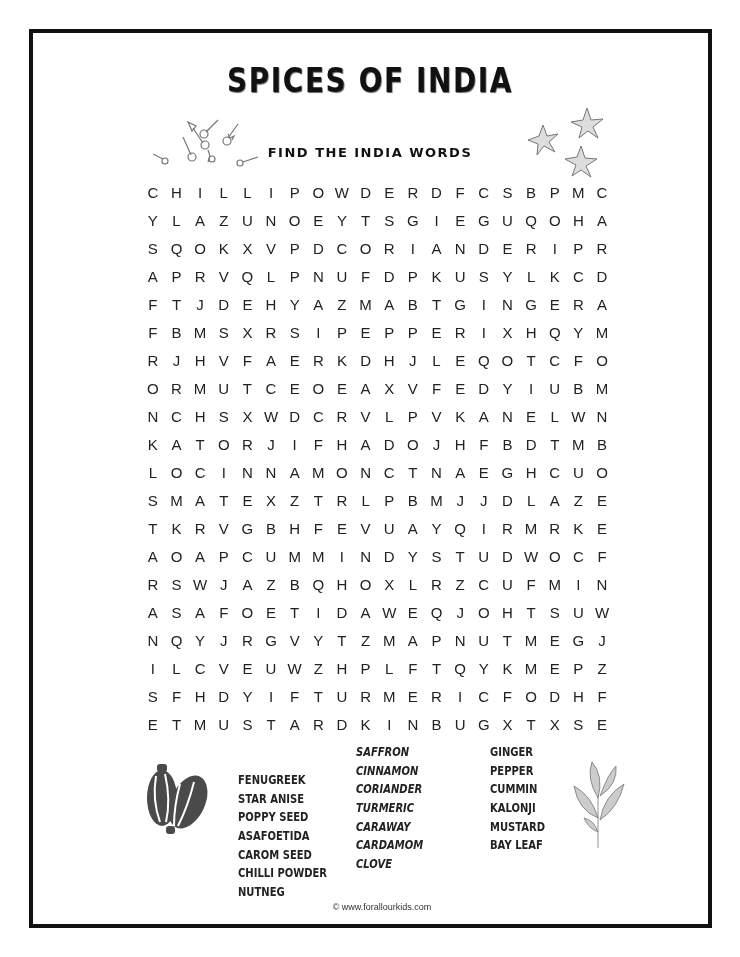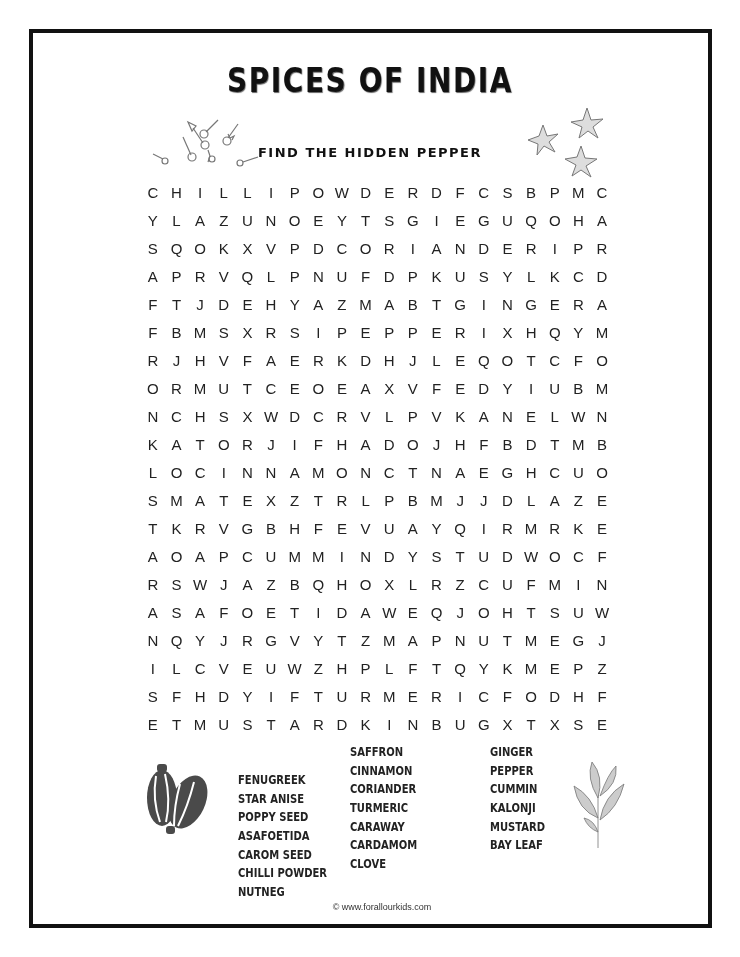--- a/index.html
+++ b/index.html
@@ -15,21 +15,21 @@
     .word { font-family: "DejaVu Sans", sans-serif; font-size: 12.5px; font-weight: bold; color: #222; height: 18.7px; line-height: 18.7px; transform: scaleX(0.8); transform-origin: left center; white-space: nowrap; }
     .footer { position: absolute; top: 902px; left: 12px; width: 740px; text-align: center; font-size: 9px; color: #333; }
     .deco { position: absolute; }
   </style>
 </head>
 <body>
 
 <div class="frame"></div>
 
 <div class="title">SPICES OF INDIA</div>
-<div class="subtitle">FIND THE HIDDEN PEPPER</div>
+<div class="subtitle">FIND THE INDIA WORDS</div>
 
 <svg class="deco" style="left:148px;top:112px" width="120" height="60" viewBox="0 0 120 60" fill="none" stroke="#777" stroke-width="1.2">
   <path d="M40 10 l8 4 l-4 5 z"></path>
     <path d="M45 16 l10 15"></path>
     <circle cx="57" cy="33" r="4"></circle>
   <path d="M70 8 l-12 12"></path>
     <circle cx="56" cy="22" r="4"></circle>
   <path d="M90 12 l-10 14"></path>
     <circle cx="79" cy="29" r="4"></circle>
   <path d="M80 22 l2 4 l4 -2 l-2 4"></path>
@@ -516,21 +516,21 @@
 <div class="wordlist" id="wordlist">
     <div class="col" style="left: 0px; margin-top: 28px;">
       <div class="word">FENUGREEK</div>
       <div class="word">STAR ANISE</div>
       <div class="word">POPPY SEED</div>
       <div class="word">ASAFOETIDA</div>
       <div class="word">CAROM SEED</div>
       <div class="word">CHILLI POWDER</div>
       <div class="word">NUTNEG</div>
     </div>
-    <div class="col" style="left: 112px;">
+    <div class="col" style="left: 118px; font-style: italic;">
       <div class="word">SAFFRON</div>
       <div class="word">CINNAMON</div>
       <div class="word">CORIANDER</div>
       <div class="word">TURMERIC</div>
       <div class="word">CARAWAY</div>
       <div class="word">CARDAMOM</div>
       <div class="word">CLOVE</div>
     </div>
     <div class="col" style="left: 252px;">
       <div class="word">GINGER</div>

